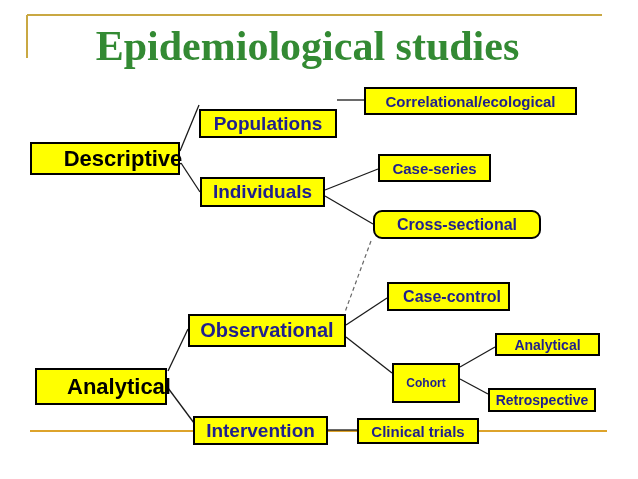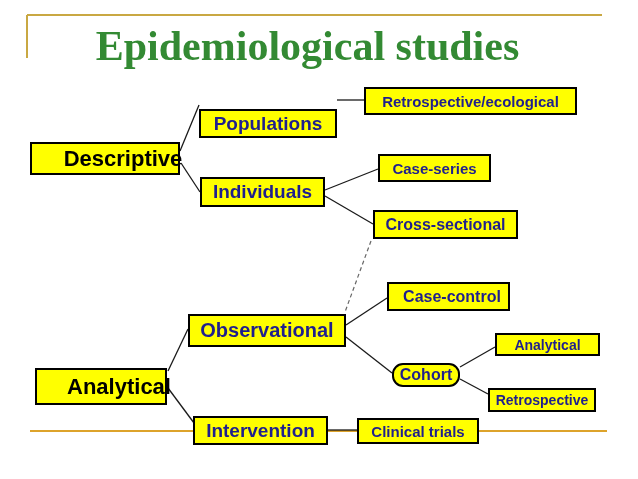--- a/index.html
+++ b/index.html
@@ -53,23 +53,23 @@
   .decor-bottom{ stroke:var(--accent-gold-bottom,#DDA32B); stroke-width:2; }
 
   .n-descriptive{left:30px; top:142px; width:150px; height:33px;}
   .n-analytical{left:35px; top:368px; width:132px; height:37px;}
   .n-populations{left:199px; top:89px; width:138px; height:29px; font-size:19px;margin-top:20px;}
   .n-individuals{left:200px; top:177px; width:125px; height:30px; font-size:19px;}
   .n-observational{left:188px; top:314px; width:158px; height:33px; font-size:20px;}
   .n-intervention{left:193px; top:416px; width:135px; height:29px; font-size:19px;}
   .n-correlational{left:364px; top:87px; width:213px; height:28px;}
   .n-case-series{left:378px; top:154px; width:113px; height:28px;}
-  .n-cross-sectional{left:373px; top:210px; width:145px; height:29px; font-size:16px;}
+  .n-cross-sectional{left:373px; top:210px; width:168px; height:29px; font-size:16px;border-radius:9px;}
   .n-case-control{left:387px; top:282px; width:123px; height:29px; font-size:16px;padding-left:7px;}
-  .n-cohort{left:392px; top:363px; width:68px; height:24px; font-size:16px;border-radius:11px;}
+  .n-cohort{left:392px; top:363px; width:68px; height:40px; font-size:12px;}
   .n-prospective{left:495px; top:333px; width:105px; height:23px; font-size:14px;}
   .n-retrospective{left:488px; top:388px; width:108px; height:24px; font-size:14px;text-align:right;}
   .n-clinical-trials{left:357px; top:418px; width:122px; height:26px;}
 </style>
 </head>
 <body>
 
 <div class="slide">
 
   <svg class="lines" viewBox="0 0 638 479" xmlns="http://www.w3.org/2000/svg">
@@ -96,21 +96,21 @@
   <div class="title">Epidemiological studies</div>
 
   <div class="node major n-descriptive">Descriptive</div>
   <div class="node major n-analytical">Analytical</div>
 
   <div class="node n-populations">Populations</div>
   <div class="node n-individuals">Individuals</div>
   <div class="node n-observational">Observational</div>
   <div class="node n-intervention">Intervention</div>
 
-  <div class="node n-correlational">Retrospective/ecological</div>
+  <div class="node n-correlational">Correlational/ecological</div>
   <div class="node n-case-series">Case-series</div>
   <div class="node n-cross-sectional">Cross-sectional</div>
   <div class="node n-case-control">Case-control</div>
   <div class="node n-cohort">Cohort</div>
   <div class="node n-prospective">Analytical</div>
   <div class="node n-retrospective">Retrospective</div>
   <div class="node n-clinical-trials">Clinical trials</div>
 
 </div>
 

